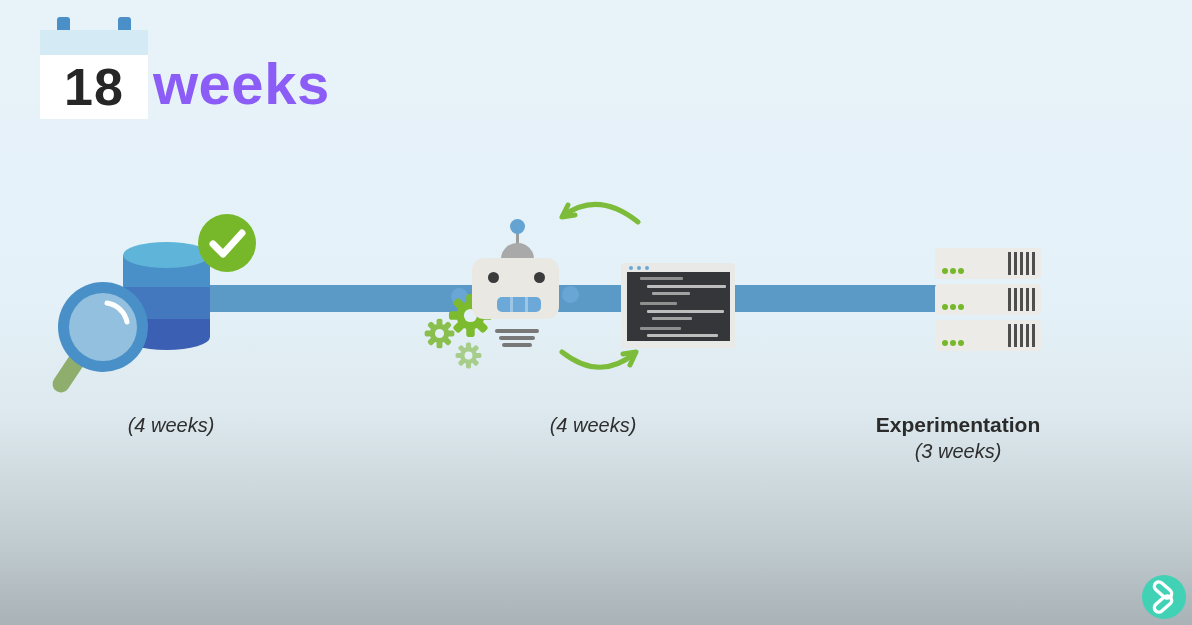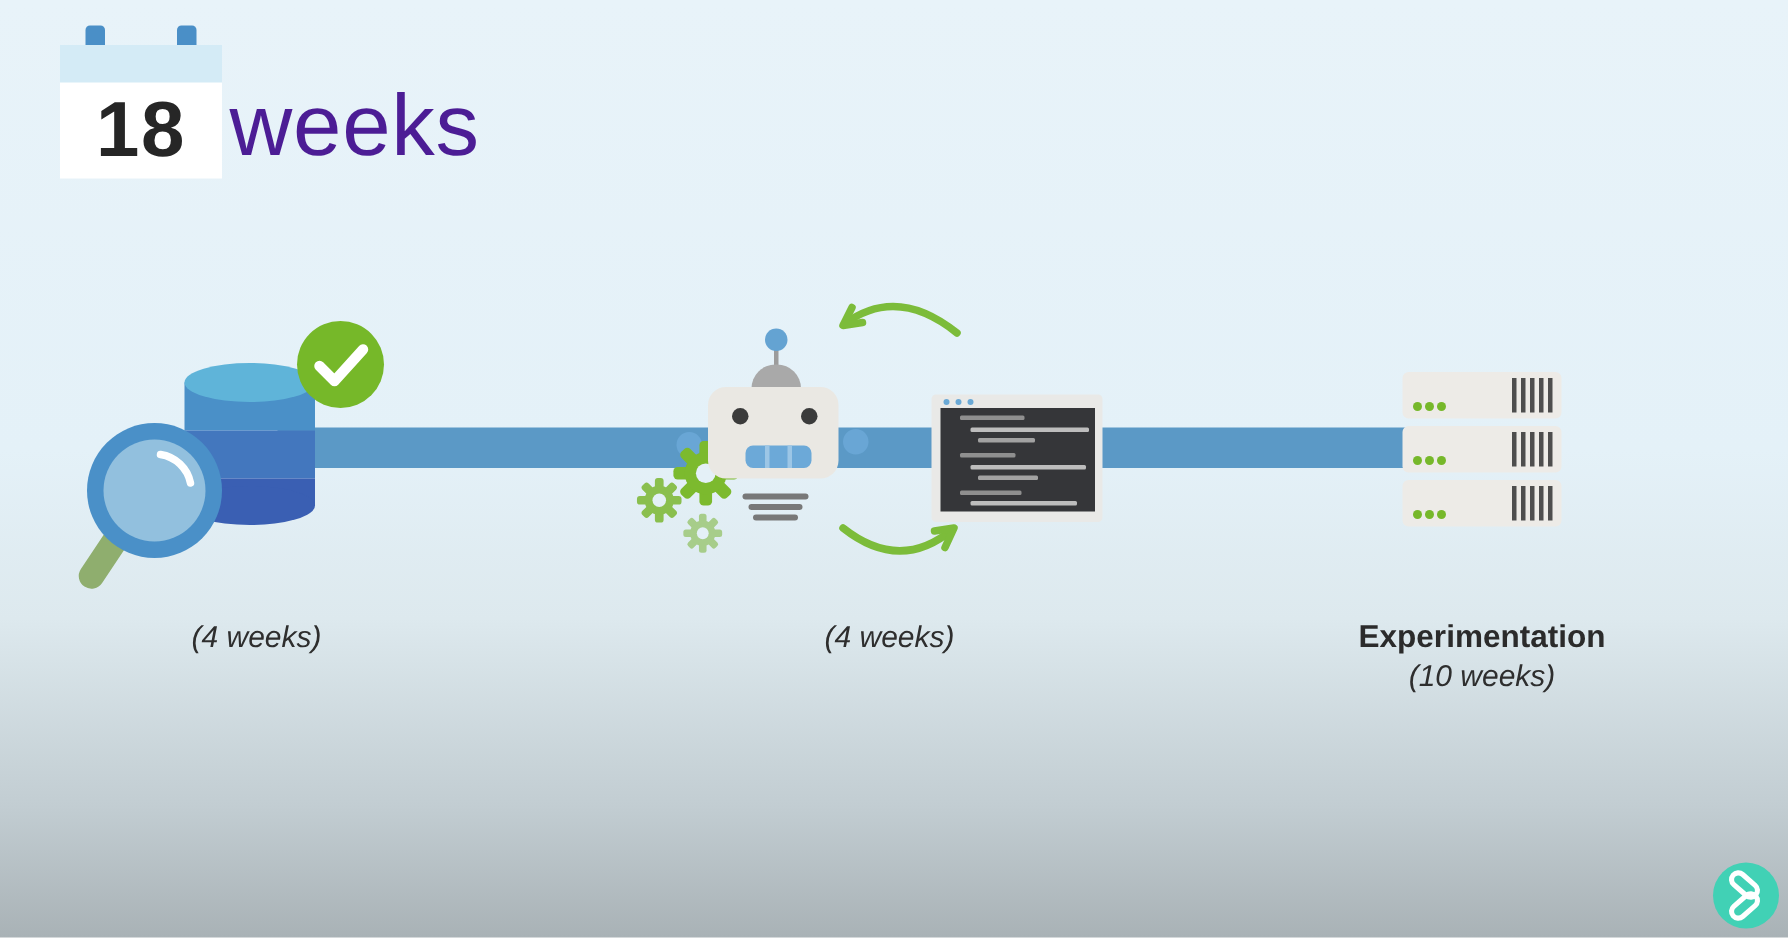--- a/index.html
+++ b/index.html
@@ -13,21 +13,21 @@
 
   
   .calendar { left:21px; top:17px; width:108px; height:102px;margin-left:19px; }
   .cal-ring { position:absolute; top:0; width:13px; height:31px; background:#4a8fc7; border-radius:3px; }
   .cal-ring.l { left:17px; } .cal-ring.r { left:78px; }
   .cal-card { position:absolute; left:0; top:13px; width:108px; height:89px; background:#ffffff; }
   .cal-head { position:absolute; left:0; top:0; width:108px; height:25px; background:#d4ebf6; }
   .cal-num { position:absolute; left:0; top:25px; width:108px; height:64px;
              display:flex; align-items:center; justify-content:center;
              font-size:52px; font-weight:700; color:#262626; letter-spacing:1px; }
-  .page-title { left:153px; top:50px; font-size:58px; font-weight:400; color:#4c1d95; letter-spacing:0.5px; }
+  .page-title { left:153px; top:50px; font-size:58px; font-weight:700; color:#8b5cf6; letter-spacing:0.5px; }
 
   
   .bar { left:185px; top:285px; width:755px; height:27px; background:#5b99c6; z-index:1; }
 
   
   .db { left:123px; top:242px; width:87px; height:108px; z-index:3; }
   .db div { position:absolute; left:0; width:87px; }
   .db-band1 { top:13px; height:32px; background:#4a90c8; }
   .db-band2 { top:45px; height:32px; background:#4377be; }
   .db-band3 { top:77px; height:18px; background:#3a5fb3; }
@@ -69,21 +69,21 @@
   .server { position:relative; width:106px; height:31px; background:#edebe7; border-radius:4px; margin-bottom:5px; }
   .led { position:absolute; bottom:5px; width:6px; height:6px; border-radius:50%; background:#76b82a; }
   .led.d1 { left:7px; } .led.d2 { left:15px; } .led.d3 { left:23px; }
   .vent { position:absolute; top:4px; width:3px; height:23px; background:#4e4e4e; }
   .v1 { left:73px; } .v2 { left:79px; } .v3 { left:85px; } .v4 { left:91px; } .v5 { left:97px; }
 
   
   .phase-label { width:262px; text-align:center; top:412px; z-index:6; }
   .phase-label .name { font-size:21px; font-weight:700; line-height:26px; white-space:pre-line; color:#2b2b2b; }
   .phase-label .dur  { font-size:20px; font-style:italic; line-height:26px; color:#2e2e2e; }
-  .pl1 { left:40px; } .pl2 { left:462px; } .pl3 { left:857px; }
+  .pl1 { left:40px; } .pl2 { left:462px; } .pl3 { left:827px; }
 
   
   .logo { left:1142px; top:575px; width:44px; height:44px; border-radius:50%; background:#41d1b5; z-index:7; }
 </style>
 </head>
 <body>
 
 <div class="abs calendar">
   <span class="cal-ring l"></span>
   <span class="cal-ring r"></span>
@@ -233,21 +233,21 @@
 </div>
 
 <div class="abs phase-label pl1">
   <div class="dur">(4 weeks)</div>
 </div>
 <div class="abs phase-label pl2">
   <div class="dur">(4 weeks)</div>
 </div>
 <div class="abs phase-label pl3">
   <div class="name">Experimentation</div>
-  <div class="dur">(10 weeks)</div>
+  <div class="dur">(3 weeks)</div>
 </div>
 
 <div class="abs logo">
   <svg width="44" height="44" viewBox="0 0 44 44">
     <rect x="11" y="10.5" width="20" height="9" rx="4.5" fill="none" stroke="#ffffff" stroke-width="3.4" transform="rotate(41 21 15)"></rect>
     <rect x="11" y="24.5" width="20" height="9" rx="4.5" fill="none" stroke="#ffffff" stroke-width="3.4" transform="rotate(-41 21 29)"></rect>
   </svg>
 </div>
 
 </body></html>

